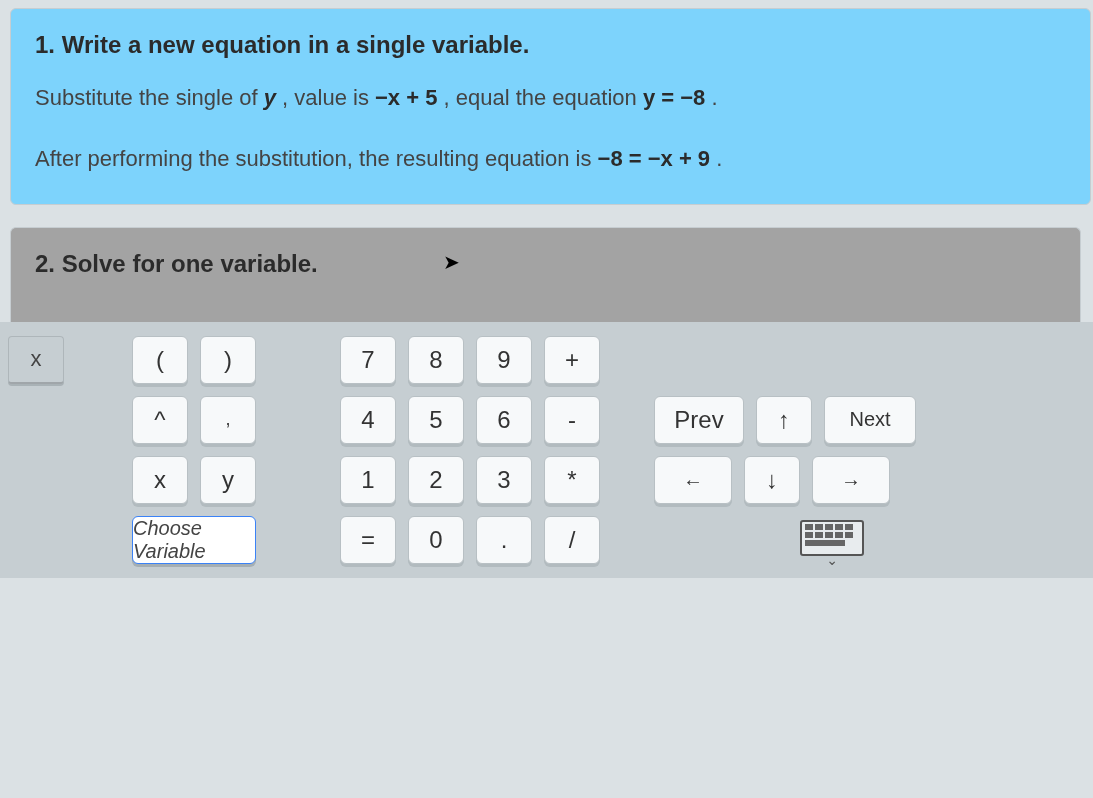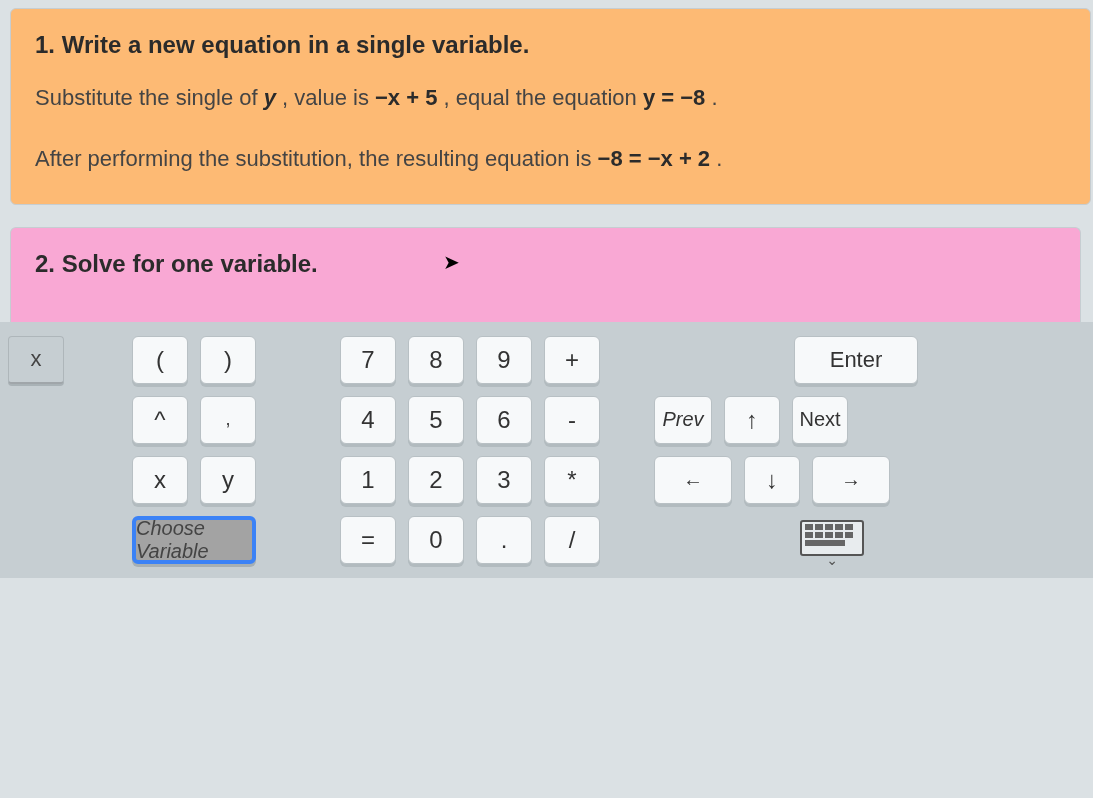--- a/index.html
+++ b/index.html
@@ -5,21 +5,21 @@
   * { box-sizing: border-box; margin: 0; padding: 0; }
   body {
     font-family: "Segoe UI", Arial, sans-serif;
     background: #dbe1e4;
     width: 1093px;
     height: 798px;
     overflow: hidden;
     position: relative;
   }
   .panel {
-    background: #fdba74;
+    background: #7dd3fc;
     border: 1px solid #c6cdd1;
     border-radius: 6px;
     padding: 22px 24px 26px 24px;
     margin: 8px 2px 8px 10px;
   }
   .panel-title {
     font-weight: 700;
     font-size: 24px;
     color: #2b2b2b;
     margin-bottom: 20px;
@@ -27,21 +27,21 @@
   .panel-body {
     font-size: 22px;
     color: #444;
     line-height: 1.7;
   }
   .inline-bold {
     font-weight: 700;
     color: #2b2b2b;
   }
   .panel2 {
-    background: #f9a8d4;
+    background: #a3a3a3;
     border: 1px solid #c6cdd1;
     border-radius: 6px;
     padding: 22px 24px 24px 24px;
     margin: 22px 12px 0 10px;
     border-bottom: none;
     border-bottom-left-radius: 0;
     border-bottom-right-radius: 0;
   }
   .answer-input {
     display: inline-block;
@@ -106,27 +106,27 @@
     align-items: center;
     justify-content: center;
     font-size: 24px;
     color: #333;
     cursor: pointer;
     box-shadow: 0 3px 0 #b2bbbf;
     user-select: none;
   }
   .key.wide { width: 124px; font-size: 22px; }
   .key.nav { width: 72px; font-size: 20px;}
-  .key.prev { width: 58px; font-size: 20px; font-style: italic;}
-  .key.next { width: 56px; font-size: 20px;}
+  .key.prev { width: 90px; font-size: 24px;}
+  .key.next { width: 92px; font-size: 20px;}
   .choose-var {
     width: 180px;
     height: 48px;
-    background: #a3a3a3;
-    border: 4px solid #3b82f6;
+    background: #ffffff;
+    border: 1px solid #3b82f6;
     border-radius: 6px;
     display: flex;
     align-items: center;
     justify-content: center;
     font-style: italic;
     font-size: 20px;
     color: #444;
     cursor: pointer;
     box-shadow: 0 3px 0 #a6afb3;
   }
@@ -153,21 +153,21 @@
 </head>
 <body>
 
 <div class="panel">
   <div class="panel-title">1. Write a new equation in a single variable.</div>
   <div class="panel-body">
     <div style="margin-bottom:24px;">
       <span>Substitute the single of </span><span class="inline-bold" style="font-style:italic;">y</span><span> , value is </span><span class="inline-bold">−x + 5</span><span> , equal the equation </span><span class="inline-bold">y = −8</span><span> .</span>
     </div>
     <div>
-      <span>After performing the substitution, the resulting equation is </span><span class="inline-bold">−8 = −x + 2</span><span> .</span>
+      <span>After performing the substitution, the resulting equation is </span><span class="inline-bold">−8 = −x + 9</span><span> .</span>
     </div>
   </div>
 </div>
 
 <div class="panel2" style="position:relative;">
   <div class="panel-title">2. Solve for one variable.</div>
   <span class="cursor-icon" style="position:absolute; left:432px; top:22px;">➤</span>
 </div>
 
 <div class="keypad">
@@ -176,21 +176,20 @@
     <div class="kp-tab active">x</div>
     <div class="kp-gap-1"></div>
     <div class="key">(</div>
     <div class="key">)</div>
     <div class="kp-gap-2"></div>
     <div class="key">7</div>
     <div class="key">8</div>
     <div class="key">9</div>
     <div class="key">+</div>
     <div style="width:170px;"></div>
-    <div class="key wide">Enter</div>
   </div>
 
   <div class="kp-row">
     <div class="kp-spacer"></div>
     <div class="kp-gap-1"></div>
     <div class="key">^</div>
     <div class="key" style="font-size:18px;">,</div>
     <div class="kp-gap-2"></div>
     <div class="key">4</div>
     <div class="key">5</div>

